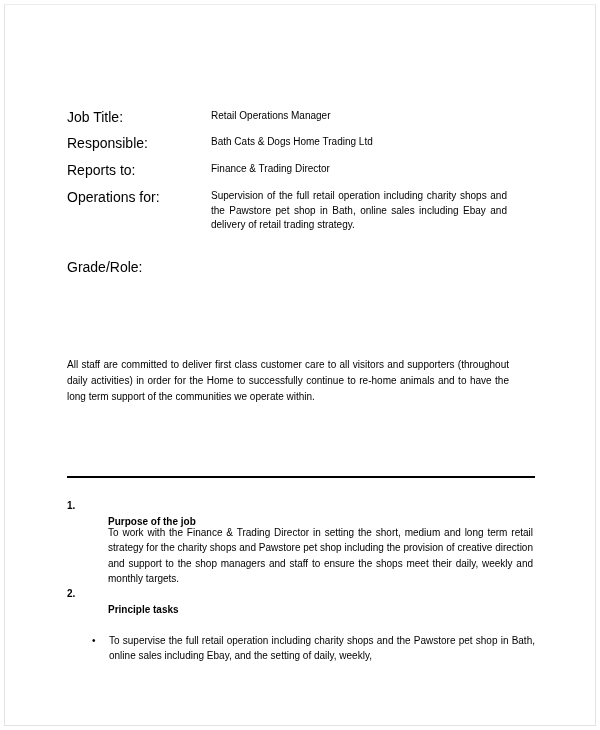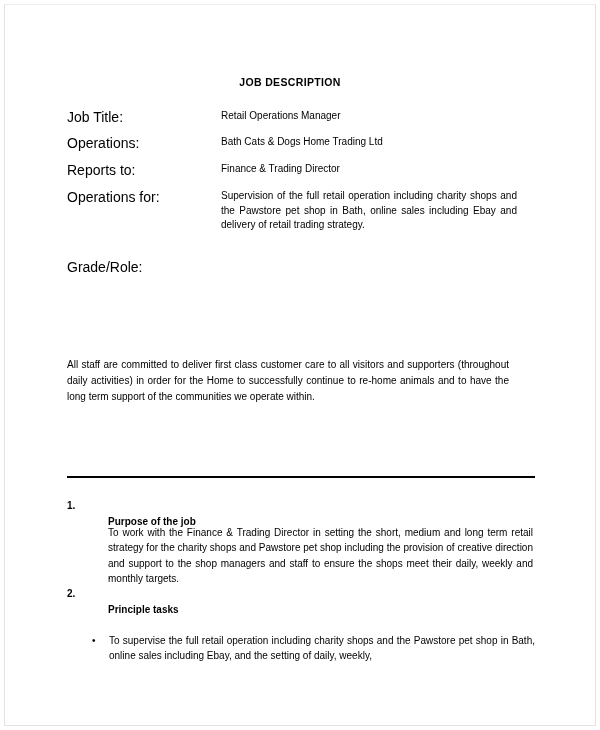--- a/index.html
+++ b/index.html
@@ -48,21 +48,21 @@
   }
   .field-label {
     position: absolute;
     left: 0;
     top: 0;
     font-size: 14px;
     white-space: nowrap;
   }
   .field-value {
     position: absolute;
-    left: 154px;
+    left: 144px;
     top: 0;
     width: 296px;
     font-size: 10px;
     line-height: 14.6px;
     text-align: justify;
     text-justify: inter-word;
   }
   .field-value.nowrap {
     white-space: nowrap;
     text-align: left;
@@ -167,29 +167,28 @@
     display: block;
     width: 426px;
     margin-top: 16px;
   }
 </style>
 </head>
 <body>
 
 <div class="page">
 
-  <div class="doc-title">JOB DESCRIPTION</div>
 
   <div class="field-row row-job-title">
     <div class="field-label">Job Title:</div>
     <div class="field-value nowrap">Retail Operations Manager</div>
   </div>
 
   <div class="field-row row-department">
-    <div class="field-label">Operations:</div>
+    <div class="field-label">Responsible:</div>
     <div class="field-value nowrap">Bath Cats &amp; Dogs Home Trading Ltd</div>
   </div>
 
   <div class="field-row row-reports-to">
     <div class="field-label">Reports to:</div>
     <div class="field-value nowrap">Finance &amp; Trading Director</div>
   </div>
 
   <div class="field-row row-responsible">
     <div class="field-label">Operations for:</div>

